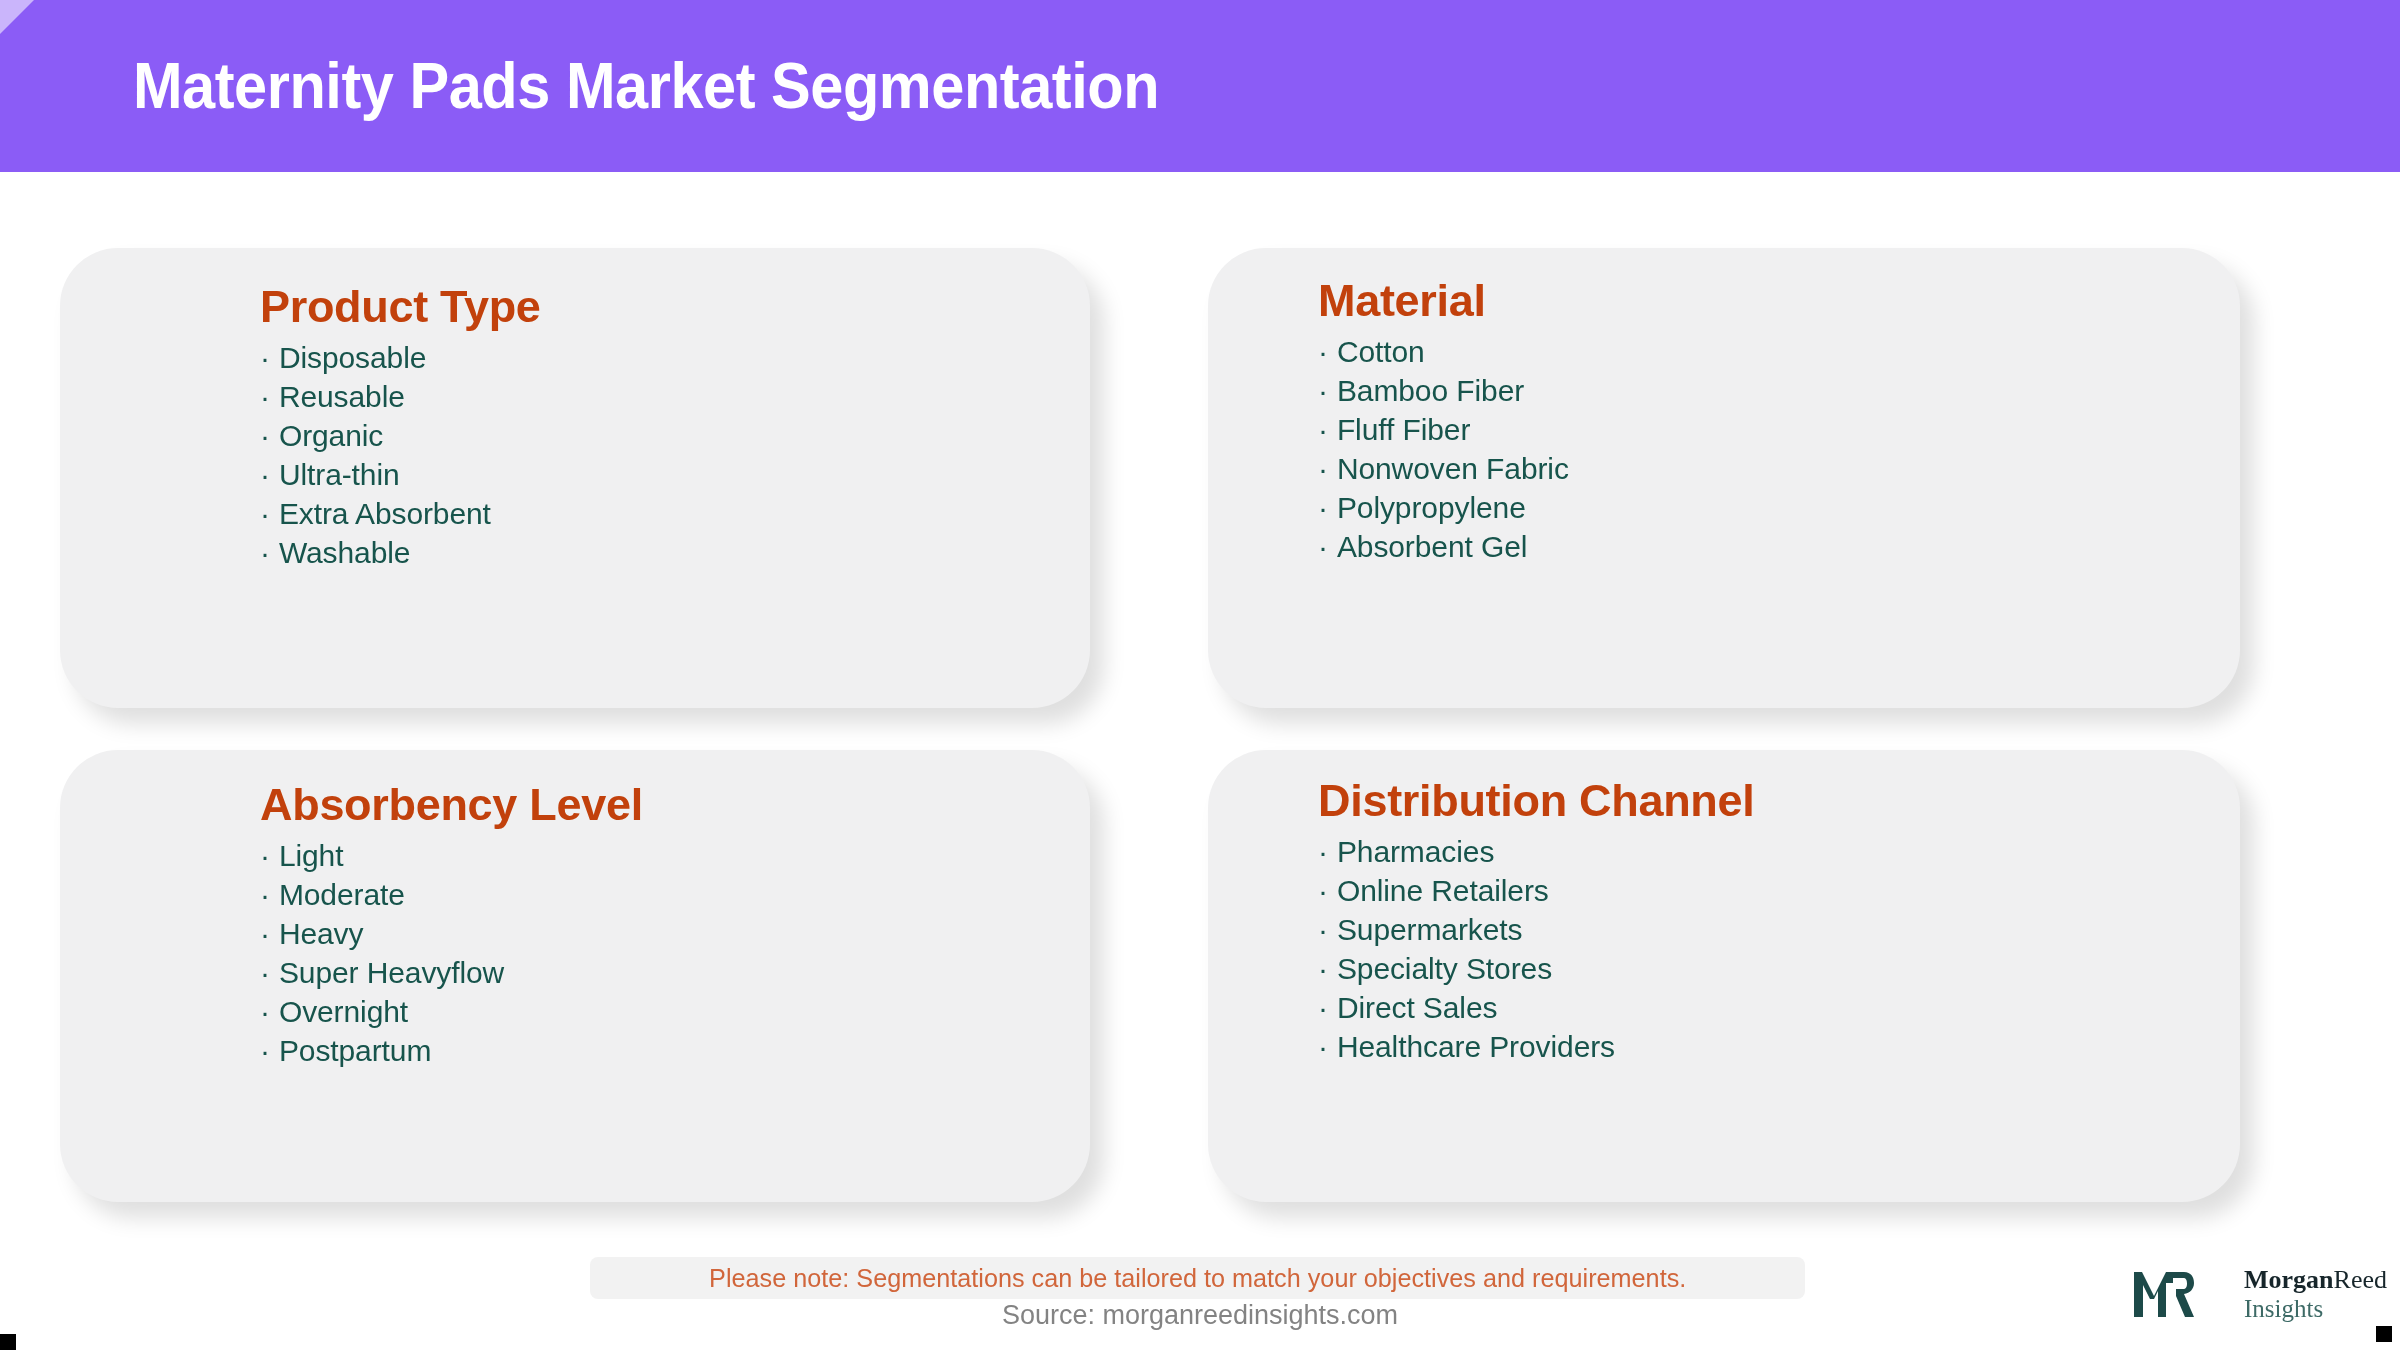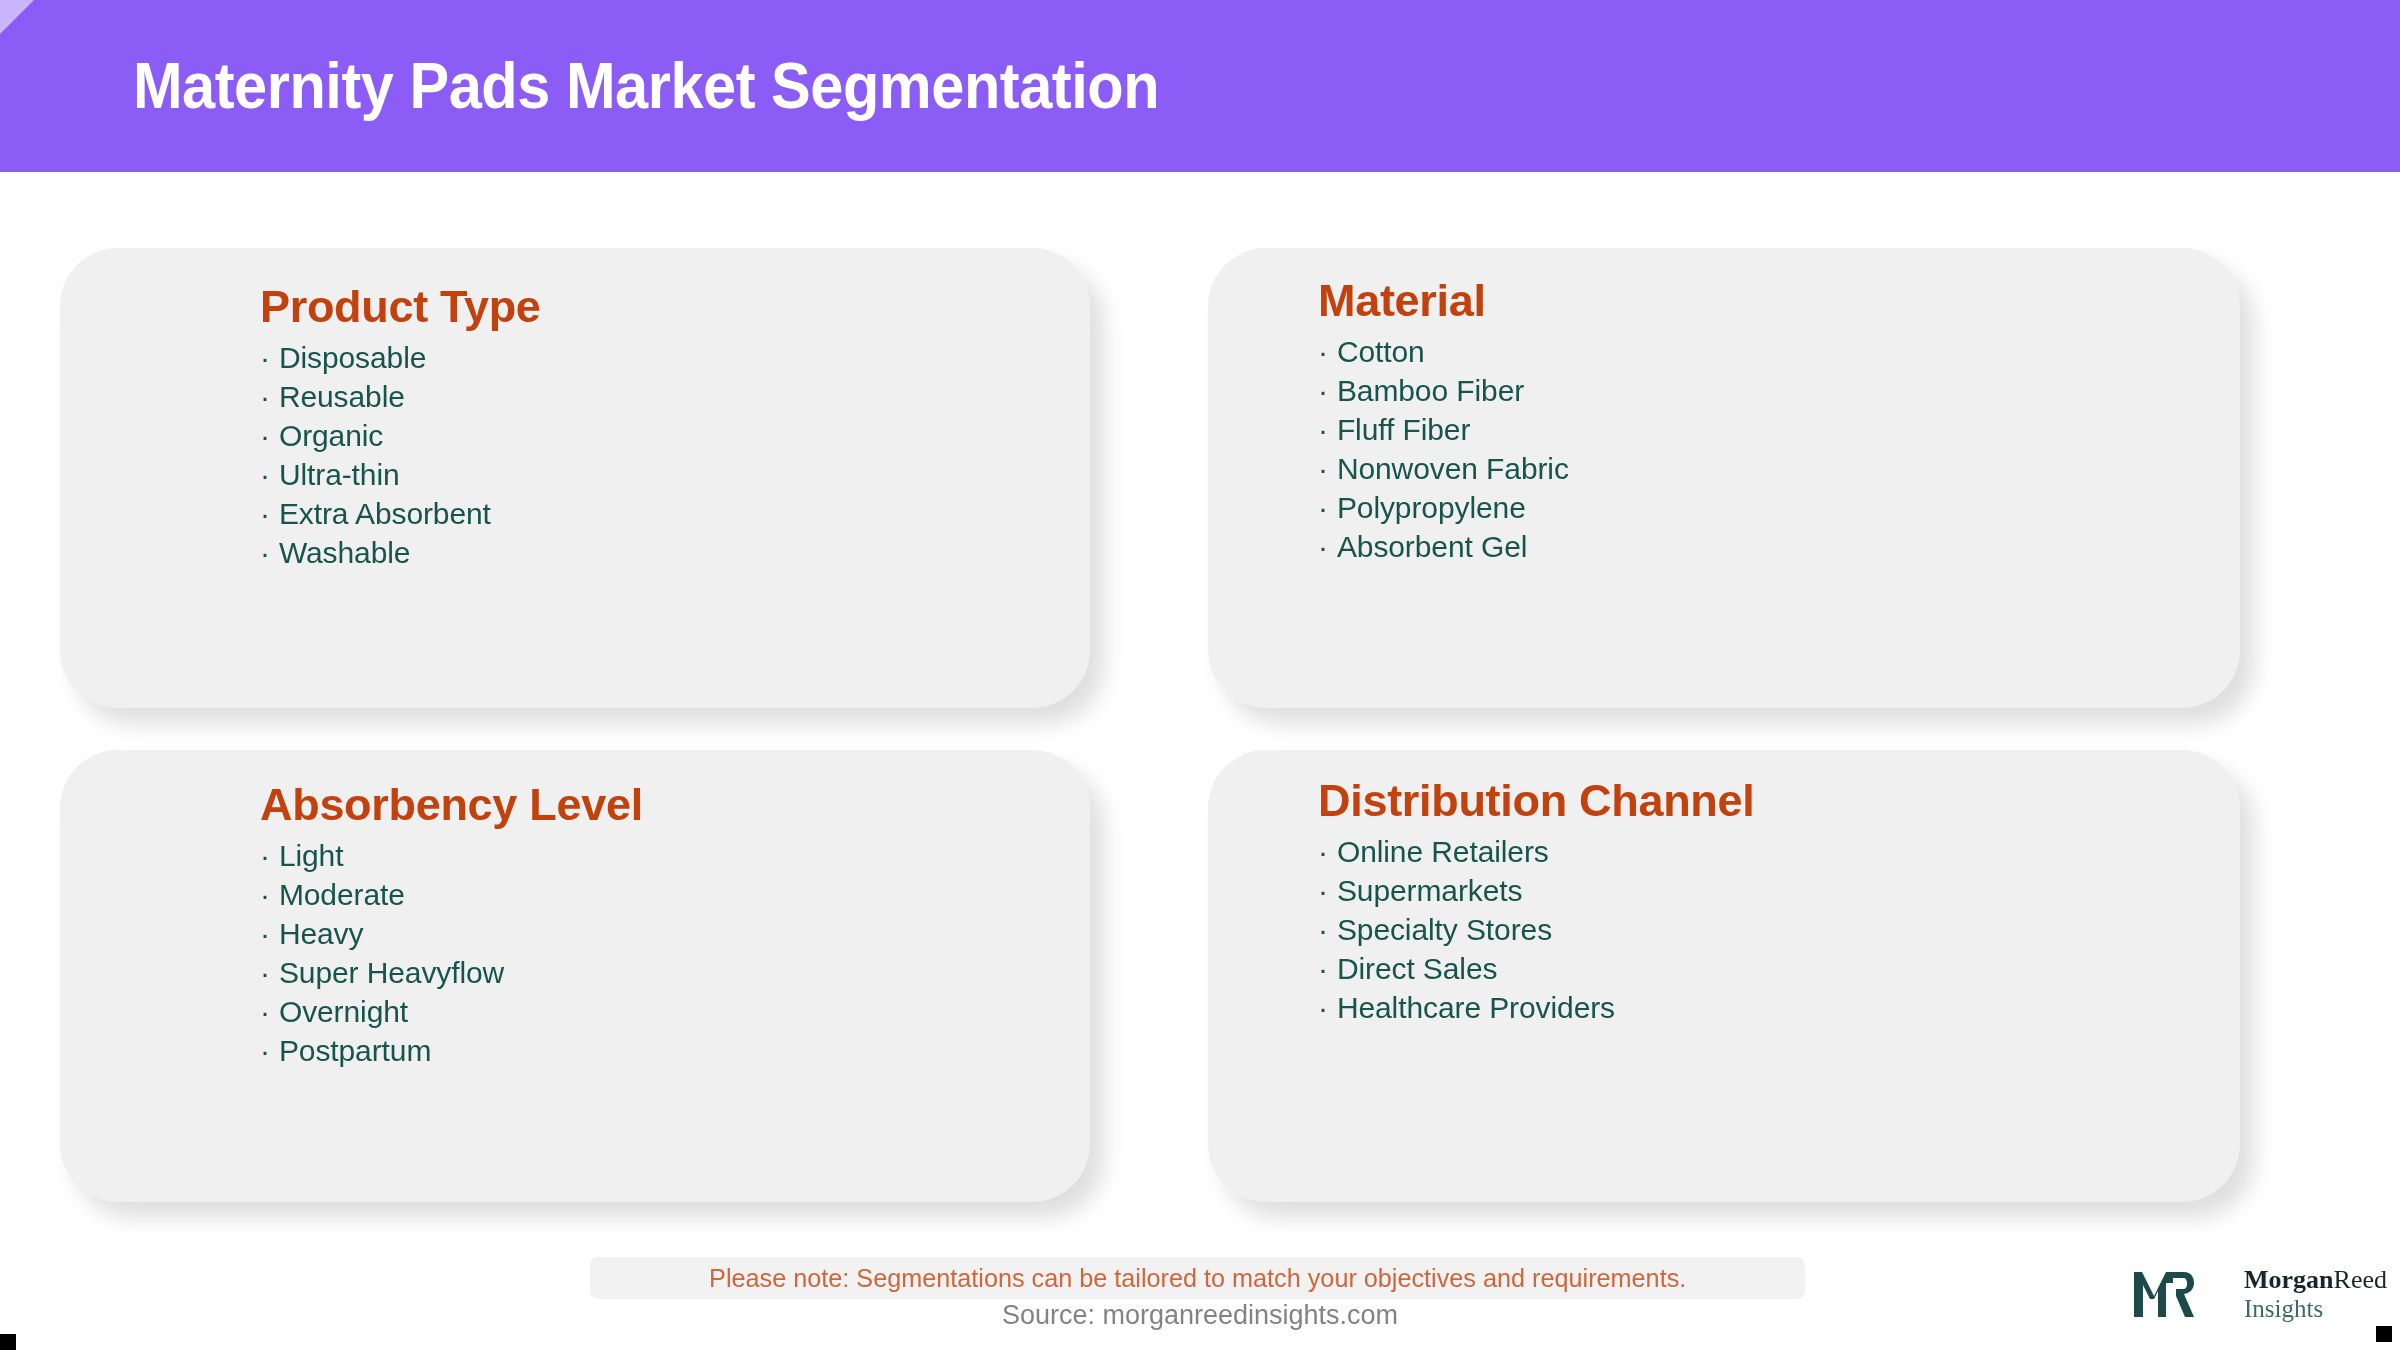--- a/index.html
+++ b/index.html
@@ -170,20 +170,21 @@
           <li><span class="bullet">·</span><span>Overnight</span></li>
           <li><span class="bullet">·</span><span>Postpartum</span></li>
         </ul>
       </div>
     </div>
 
     <div class="card c3">
       <div class="card-body">
         <div class="card-heading">Distribution Channel</div>
         <ul class="card-list">
+          <li><span class="bullet">·</span><span>Pharmacies</span></li>
           <li><span class="bullet">·</span><span>Online Retailers</span></li>
           <li><span class="bullet">·</span><span>Supermarkets</span></li>
           <li><span class="bullet">·</span><span>Specialty Stores</span></li>
           <li><span class="bullet">·</span><span>Direct Sales</span></li>
           <li><span class="bullet">·</span><span>Healthcare Providers</span></li>
         </ul>
       </div>
     </div>
 
   </div>

